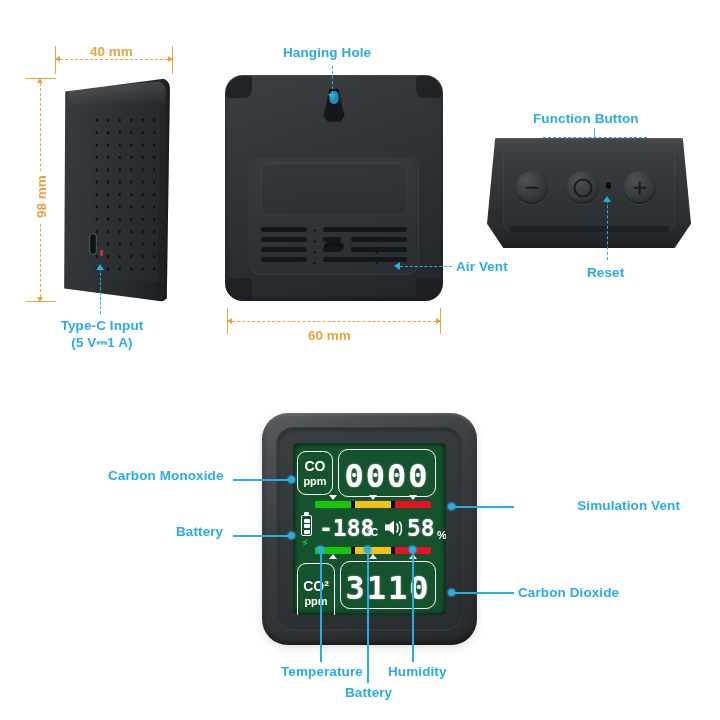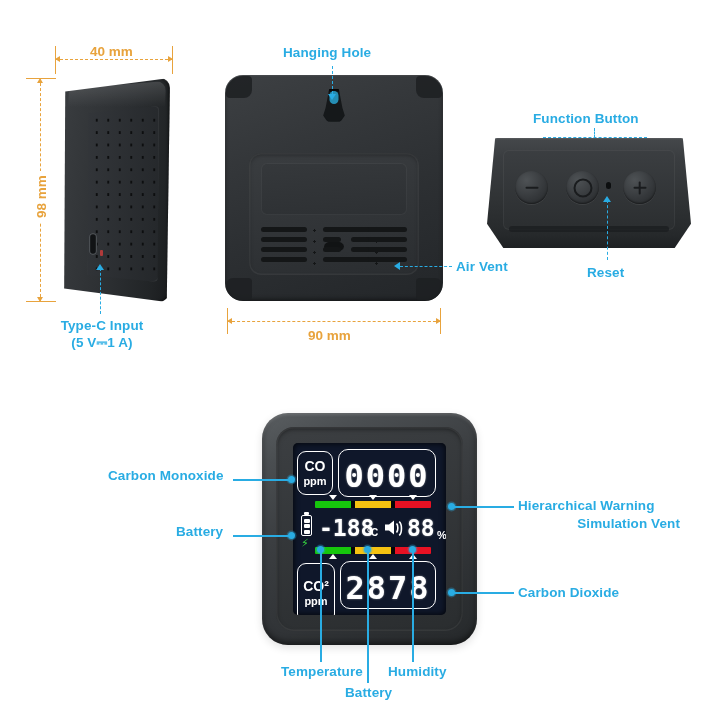--- a/index.html
+++ b/index.html
@@ -181,21 +181,21 @@
     box-shadow:inset 0 2px 3px rgba(255,255,255,.16),inset 0 -3px 6px rgba(0,0,0,.5),0 3px 8px rgba(0,0,0,.12);
   }
   .fv-bezel{
     position:absolute;left:14px;top:14px;right:14px;bottom:14px;
     background:linear-gradient(165deg,#3c3f42,#2a2d2f);
     border-radius:18px;
     box-shadow:inset 0 0 0 1.5px rgba(255,255,255,.07),inset 0 2px 5px rgba(0,0,0,.5);
   }
   .lcd{
     position:absolute;left:31px;top:30px;right:31px;bottom:30px;
-    background:#0f172a;border-radius:5px;
+    background:#14532d;border-radius:5px;
     box-shadow:inset 0 0 6px rgba(0,0,0,.9);
     overflow:hidden;
   }
   .seg-box{
     position:absolute;border:1.6px solid #ffffff;border-radius:10px;
     box-sizing:border-box;
   }
   .badge{
     position:absolute;border:1.6px solid #ffffff;border-radius:9px;
     box-sizing:border-box;display:flex;flex-direction:column;
@@ -300,21 +300,21 @@
 
   <div class="dash-h" style="left:400px;top:266px;width:52px;"></div>
   <div class="arrow-lf" style="left:394px;top:262px;"></div>
   <div class="callout abs" style="left:456px;top:259px;">Air Vent</div>
 
   <div class="dim-cap-v abs" style="left:227px;top:308px;height:26px;"></div>
   <div class="dim-cap-v abs" style="left:440px;top:308px;height:26px;"></div>
   <div class="dim-h" style="left:227px;top:321px;width:214px;"></div>
   <div class="dim-arrow-l" style="left:227px;top:317.5px;"></div>
   <div class="dim-arrow-r" style="left:436px;top:317.5px;"></div>
-  <div class="dim-text abs" style="left:308px;top:328px;">90 mm</div>
+  <div class="dim-text abs" style="left:308px;top:328px;">60 mm</div>
 
   <div class="callout abs" style="left:533px;top:111px;">Function Button</div>
 
   <div class="dash-h" style="left:543px;top:137px;width:104px;"></div>
   <div class="dash-v" style="left:543px;top:137px;height:10px;"></div>
   <div class="dash-v" style="left:646px;top:137px;height:10px;"></div>
   <div class="dash-v" style="left:594px;top:128px;height:10px;"></div>
 
   <div class="dash-v" style="left:543px;top:147px;height:34px;"></div>
   <div class="arrow-dn" style="left:539px;top:181px;"></div>
@@ -378,55 +378,54 @@
 
       <div class="digits abs" style="left:26px;top:72px;font-size:23px;letter-spacing:0;">-188</div>
       <div class="unit abs" style="left:74px;top:84px;font-size:10px;">°C</div>
 
       <svg class="spk" style="left:91px;top:76px;" width="20" height="17" viewBox="0 0 20 17">
         <path d="M1 5.5h4L10 1.5v14L5 11.5H1z" fill="#ffffff"></path>
         <path d="M12.5 4.5c1.8 1.4 1.8 7.6 0 9" stroke="#ffffff" stroke-width="1.6" fill="none"></path>
         <path d="M15.2 2.6c3 2.4 3 11.4 0 13.8" stroke="#ffffff" stroke-width="1.6" fill="none"></path>
       </svg>
 
-      <div class="digits abs" style="left:114px;top:72px;font-size:23px;letter-spacing:0;">88</div>
+      <div class="digits abs" style="left:114px;top:72px;font-size:23px;letter-spacing:0;">58</div>
       <div class="unit abs" style="left:144px;top:86px;font-size:11px;">%</div>
 
       <div class="strip" style="left:22px;top:104px;width:116px;">
         <span style="background:#16c60c;width:36px;"></span>
         <span class="gap"></span>
         <span style="background:#f5c211;width:36px;"></span>
         <span class="gap"></span>
         <span style="background:#e81123;width:36px;"></span>
       </div>
       <div class="tick" style="left:36px;top:111px;transform:rotate(180deg);"></div>
       <div class="tick" style="left:76px;top:111px;transform:rotate(180deg);"></div>
       <div class="tick" style="left:116px;top:111px;transform:rotate(180deg);"></div>
 
       <div class="badge" style="left:4px;top:120px;width:38px;height:60px;">
         <span class="b1" style="font-size:14px;">CO²</span>
         <span class="b2" style="font-size:11px;margin-top:3px;">ppm</span>
       </div>
       <div class="seg-box" style="left:47px;top:118px;width:96px;height:48px;"></div>
-      <div class="digits abs" style="left:50px;top:126px;width:90px;text-align:center;font-size:32px;">2878</div>
+      <div class="digits abs" style="left:50px;top:126px;width:90px;text-align:center;font-size:32px;">3110</div>
     </div>
   </div>
 
   <div class="callout abs" style="left:108px;top:468px;">Carbon Monoxide</div>
   <div class="lead lead-h" style="left:233px;top:479px;width:58px;"></div>
   <div class="dot" style="left:288px;top:476px;"></div>
 
   <div class="callout abs" style="left:176px;top:524px;">Battery</div>
   <div class="lead lead-h" style="left:233px;top:535px;width:58px;"></div>
   <div class="dot" style="left:288px;top:532px;"></div>
 
   <div class="lead lead-h" style="left:452px;top:506px;width:62px;"></div>
   <div class="dot" style="left:448px;top:503px;"></div>
   <div class="callout abs two" style="left:518px;top:497px;width:180px;line-height:1.35;">
-    <div>Hierarchical Warning</div>
     <div style="text-align:right;padding-right:18px;">Simulation Vent</div>
   </div>
 
   <div class="lead lead-h" style="left:452px;top:592px;width:62px;"></div>
   <div class="dot" style="left:448px;top:589px;"></div>
   <div class="callout abs" style="left:518px;top:585px;">Carbon Dioxide</div>
 
   <div class="dot" style="left:317px;top:546px;"></div>
   <div class="lead lead-v" style="left:320px;top:549px;height:113px;"></div>
   <div class="callout abs" style="left:281px;top:664px;">Temperature</div>

